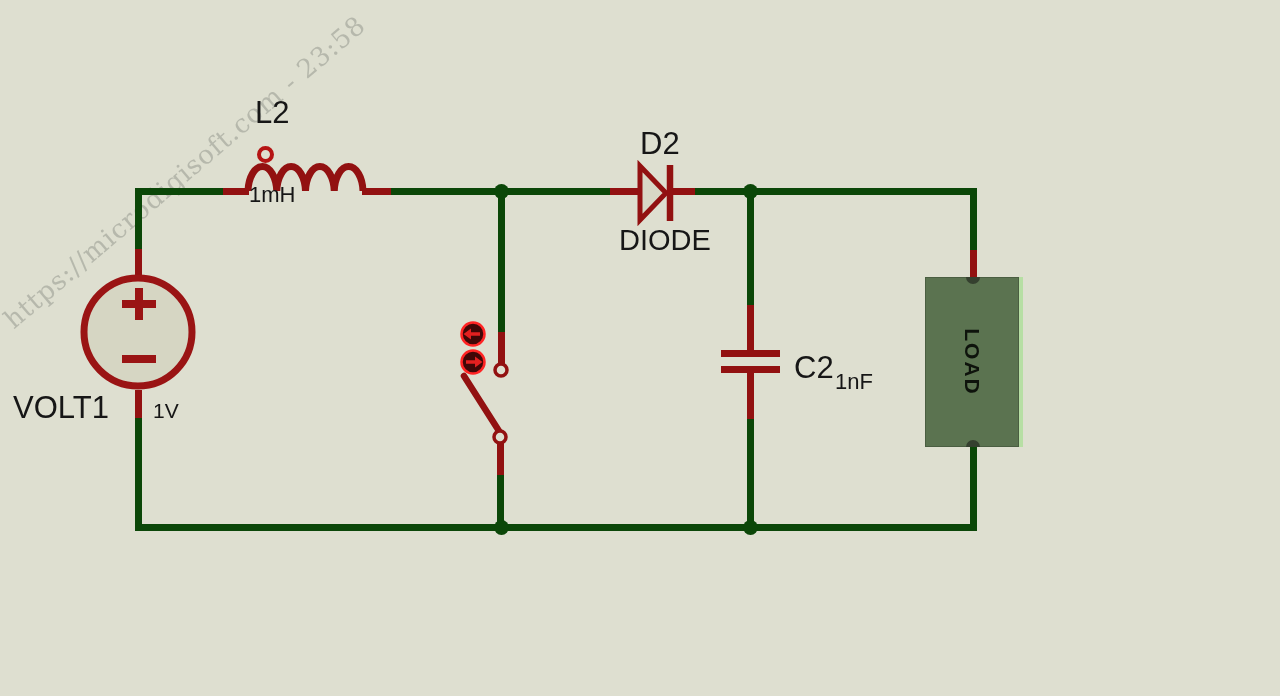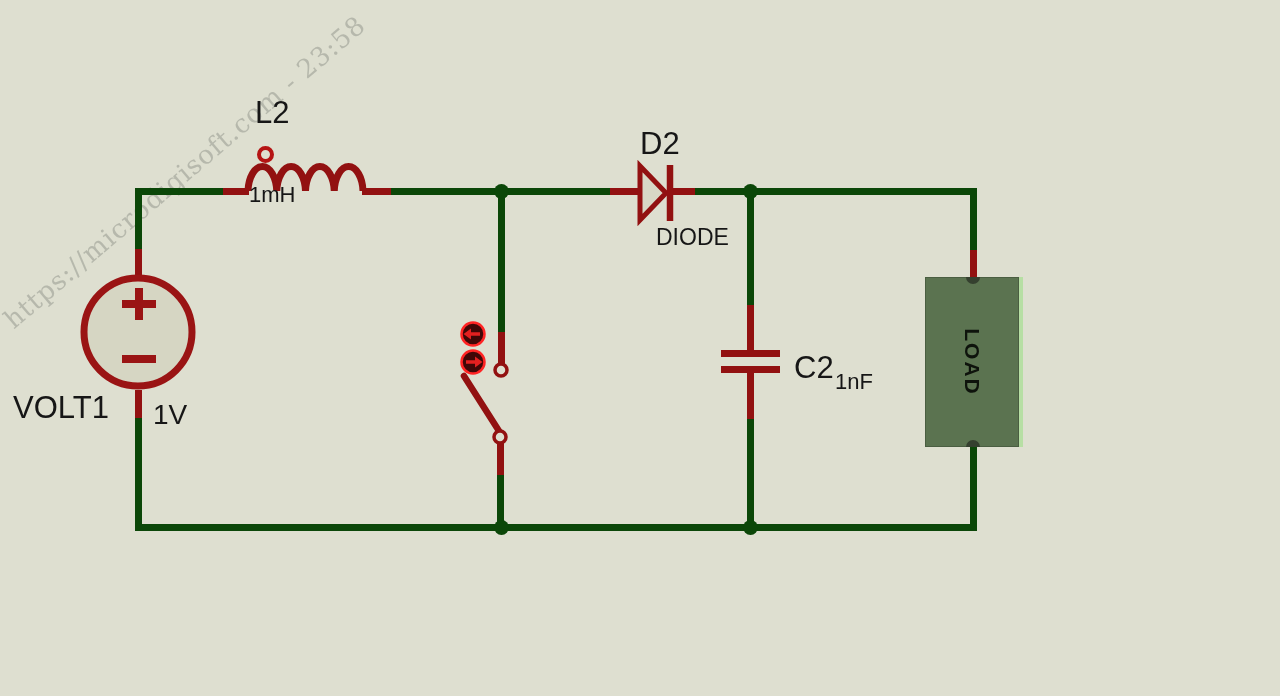--- a/index.html
+++ b/index.html
@@ -101,21 +101,21 @@
     <circle cx="63" cy="62" r="54" fill="#D6D6C3" stroke="#9A1414" stroke-width="7"></circle>
     <g stroke="#9A1414" stroke-width="8">
       <line x1="47" y1="34" x2="81" y2="34"></line>
       <line x1="64" y1="18" x2="64" y2="50"></line>
     </g>
     <g stroke="#9A1414" stroke-width="8">
       <line x1="47" y1="89" x2="81" y2="89"></line>
     </g>
   </svg>
   <div class="lbl ref" style="left:13px;top:390px;">VOLT1</div>
-  <div class="lbl" style="left:153px;top:399px;font-size:28px;">1V</div>
+  <div class="lbl" style="left:153px;top:399px;font-size:21px;">1V</div>
 
   <svg style="left:245px;top:160px;" width="121" height="38" viewBox="0 0 121 38">
     <path d="M3 31 A14.4 26 0 0 1 31.75 31 A14.4 26 0 0 1 60.5 31 A14.4 26 0 0 1 89.25 31 A14.4 26 0 0 1 118 31" fill="none" stroke="#921111" stroke-width="7"></path>
   </svg>
   <div class="pin-dot"></div>
   <div class="lbl ref" style="left:246px;top:95px;margin-left:9px;">L2</div>
   <div class="lbl val" style="left:249px;top:182px;">1mH</div>
 
   <svg style="left:440px;top:300px;" width="80" height="160" viewBox="0 0 80 160">
     <line x1="24" y1="76" x2="59" y2="131" stroke="#921111" stroke-width="6.5" stroke-linecap="round"></line>
@@ -136,21 +136,21 @@
         <polygon points="35,56.5 42.5,62 35,67.5" fill="#E32020"></polygon>
       </g>
     </g>
   </svg>
 
   <svg style="left:630px;top:158px;" width="52" height="70" viewBox="0 0 52 70">
     <polygon points="10,8 10,62 36,35" fill="#D8D8C6" stroke="#921111" stroke-width="5" stroke-linejoin="miter"></polygon>
     <line x1="40" y1="7" x2="40" y2="63" stroke="#921111" stroke-width="6.5"></line>
   </svg>
   <div class="lbl ref" style="left:640px;top:126px;">D2</div>
-  <div class="lbl" style="left:656px;top:224px;font-size:23px;">DIODE</div>
+  <div class="lbl" style="left:619px;top:224px;font-size:29px;">DIODE</div>
 
   <div class="wire red" style="left:721px;top:350px;width:59px;height:7px;"></div>
   <div class="wire red" style="left:721px;top:366px;width:59px;height:7px;"></div>
   <div class="lbl ref" style="left:794px;top:350px;">C2</div>
   <div class="lbl val" style="left:796px;top:369px;margin-left:39px;">1nF</div>
 
   <div class="load-block">
     <span class="load-text">LOAD</span>
   </div>
   <div class="notch top"></div>

